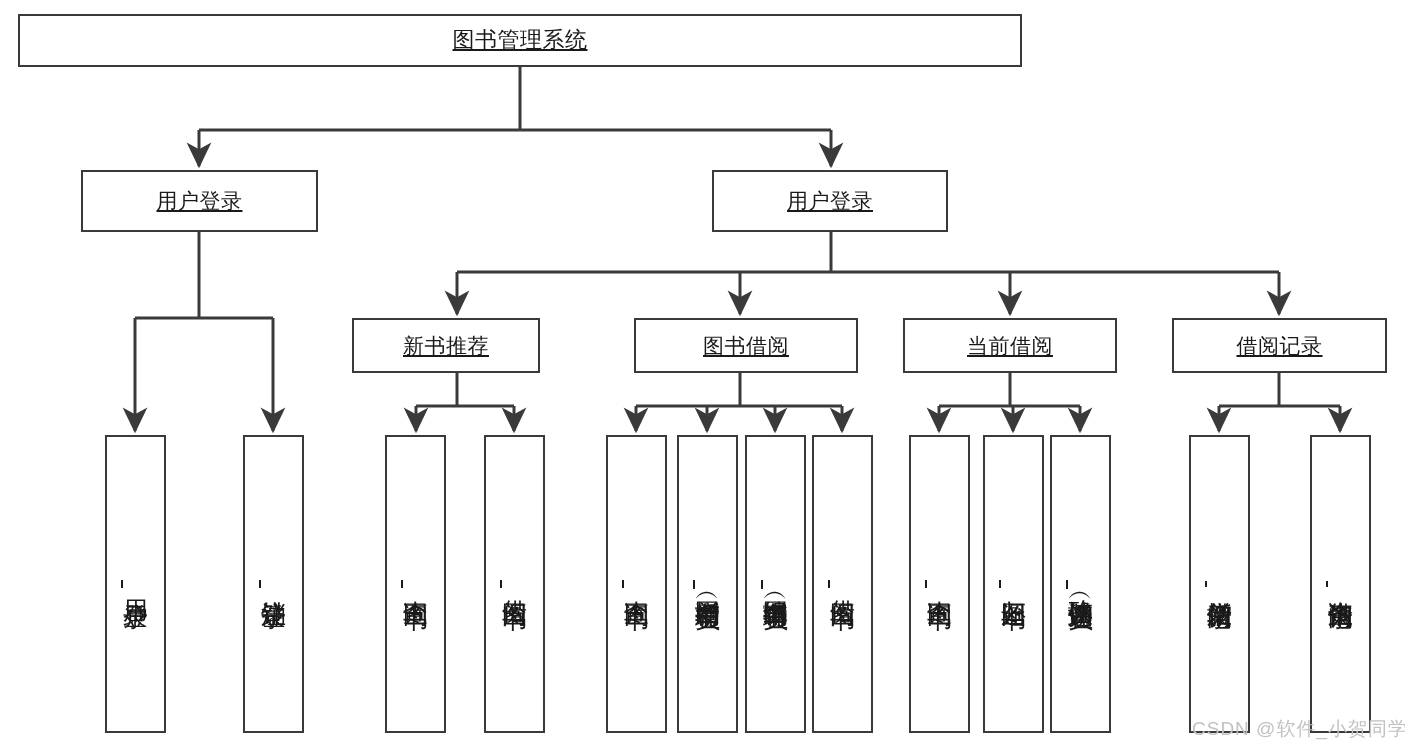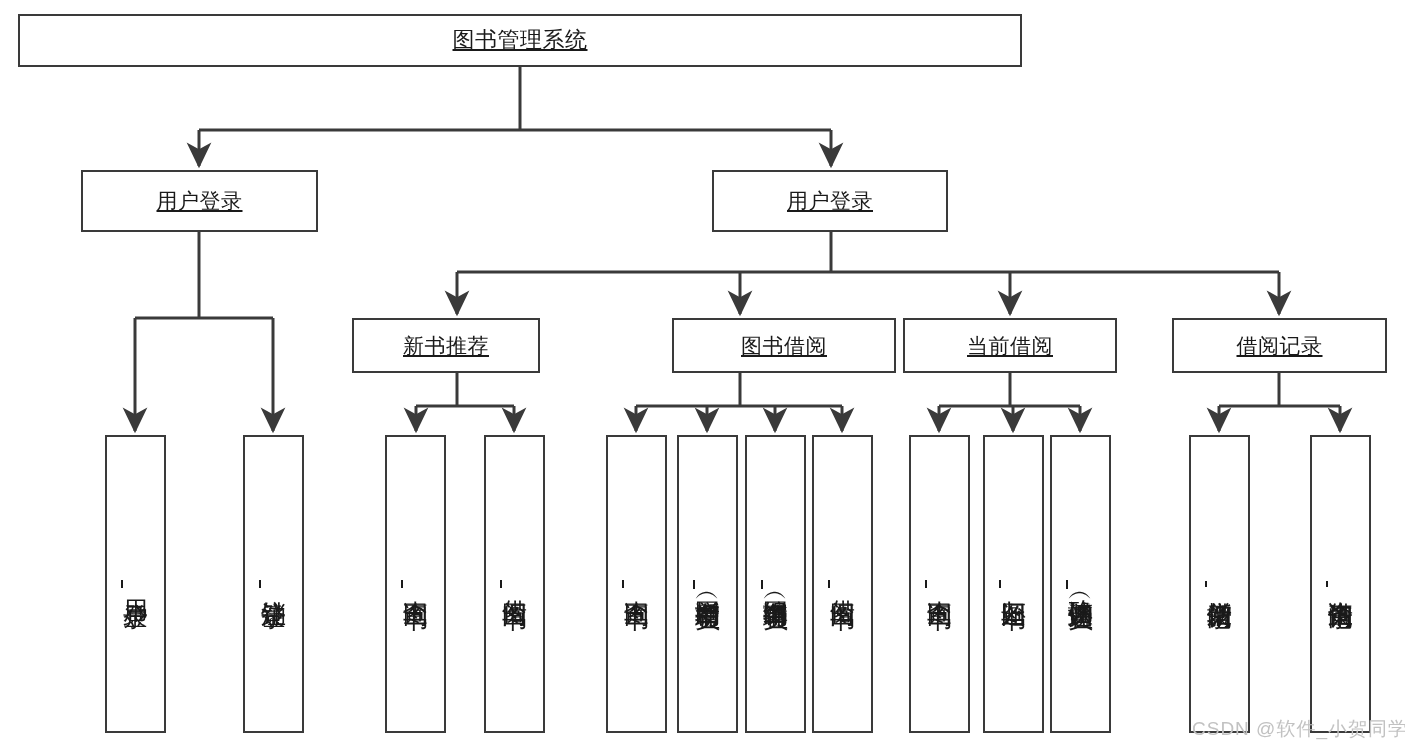--- a/index.html
+++ b/index.html
@@ -132,21 +132,21 @@
   <div class="node h-node" style="left: 81px; top: 170px; width: 237px; height: 62px;">
     <span class="node-label">用户登录</span>
   </div>
   <div class="node h-node" style="left: 712px; top: 170px; width: 236px; height: 62px;">
     <span class="node-label">用户登录</span>
   </div>
 
   <div class="node h-node" style="left: 352px; top: 318px; width: 188px; height: 55px;">
     <span class="node-label">新书推荐</span>
   </div>
-  <div class="node h-node" style="left: 634px; top: 318px; width: 224px; height: 55px; margin-left: 38px;">
+  <div class="node h-node" style="left: 634px; top: 318px; width: 224px; height: 55px;">
     <span class="node-label">图书借阅</span>
   </div>
   <div class="node h-node" style="left: 903px; top: 318px; width: 214px; height: 55px;">
     <span class="node-label">当前借阅</span>
   </div>
   <div class="node h-node" style="left: 1172px; top: 318px; width: 215px; height: 55px;">
     <span class="node-label">借阅记录</span>
   </div>
 
   <div class="node v-node" style="left: 105px; top: 435px; width: 61px; height: 298px;">

